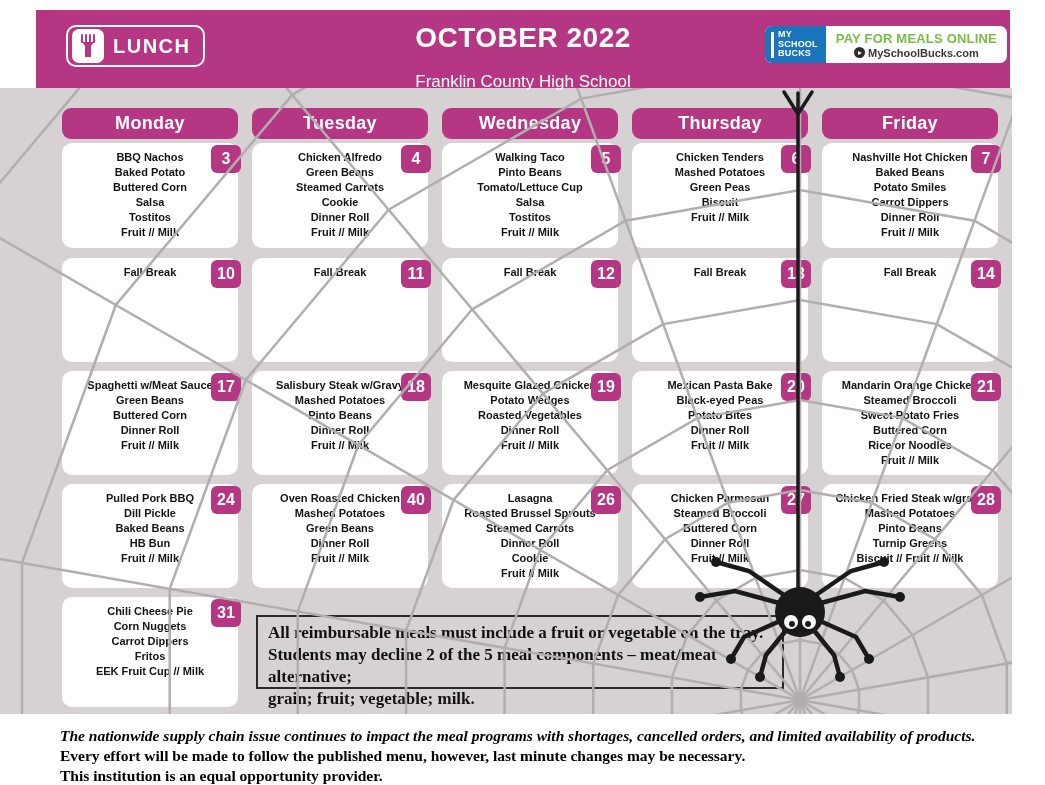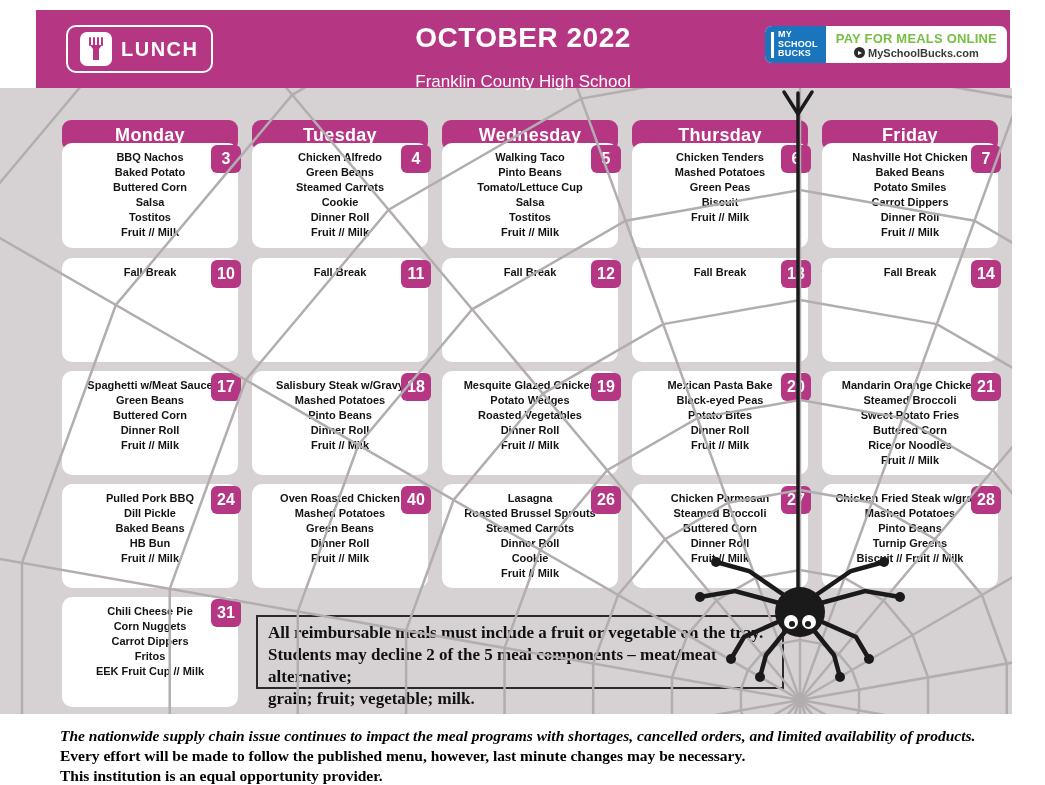--- a/index.html
+++ b/index.html
@@ -6,23 +6,23 @@
   body{
     width:1045px;height:785px;position:relative;overflow:hidden;background:#ffffff;
     font-family:"Liberation Sans",sans-serif;
   }
   
   .topbar{
     position:absolute;left:36px;top:10px;width:974px;height:78px;
     background:#b53784;color:#fff;
   }
   .lunch-logo{
-    position:absolute;left:30px;top:15px;height:48px;
+    position:absolute;left:30px;top:15px;height:42px;
     border:2.5px solid #fff;border-radius:10px;
-    display:flex;align-items:center;padding:3px 12px 3px 12px;box-sizing:border-box;
+    display:flex;align-items:center;padding:3px 12px 3px 4px;box-sizing:border-box;
   }
   .fork-box{
     width:32px;height:34px;background:#fff;border-radius:7px;
     display:flex;align-items:center;justify-content:center;margin-right:9px;
   }
   .lunch-label{font-size:20px;font-weight:bold;letter-spacing:1.5px;color:#fff;}
   .title-wrap{position:absolute;left:0;right:0;top:12px;text-align:center;}
   .cal-title{font-size:28px;font-weight:bold;letter-spacing:.5px;margin:0;}
   .cal-subtitle{font-size:17px;margin-top:18px;}
   .msb{
@@ -59,21 +59,21 @@
   }
   .menu{
     padding:7px 4px 0 4px;text-align:center;font-size:11px;font-weight:bold;color:#141414;
     line-height:15px;white-space:pre-line;
   }
   .badge{
     position:absolute;top:2px;right:-3px;width:30px;height:28px;background:#b53784;
     border-radius:6px;color:#fff;font-size:16px;font-weight:bold;
     display:flex;align-items:center;justify-content:center;z-index:3;
   }
-  .r-hdr{top:12px;border-radius:15px;}
+  .r-hdr{top:0;border-radius:15px;}
   .r1{top:35px;}  .r1 .card{height:105px;}
   .r2{top:150px;} .r2 .card{height:104px;}
   .r3{top:263px;} .r3 .card{height:104px;}
   .r4{top:376px;} .r4 .card{height:104px;}
   .r5{top:489px;} .r5 .card{height:110px;}
   .notebox{
     position:absolute;left:194px;top:507px;width:528px;height:74px;border:2px solid #2a2a2a;
     box-sizing:border-box;padding:5px 10px;
     font-family:"Liberation Serif",serif;font-weight:bold;font-size:17px;line-height:22px;color:#111;
   }

